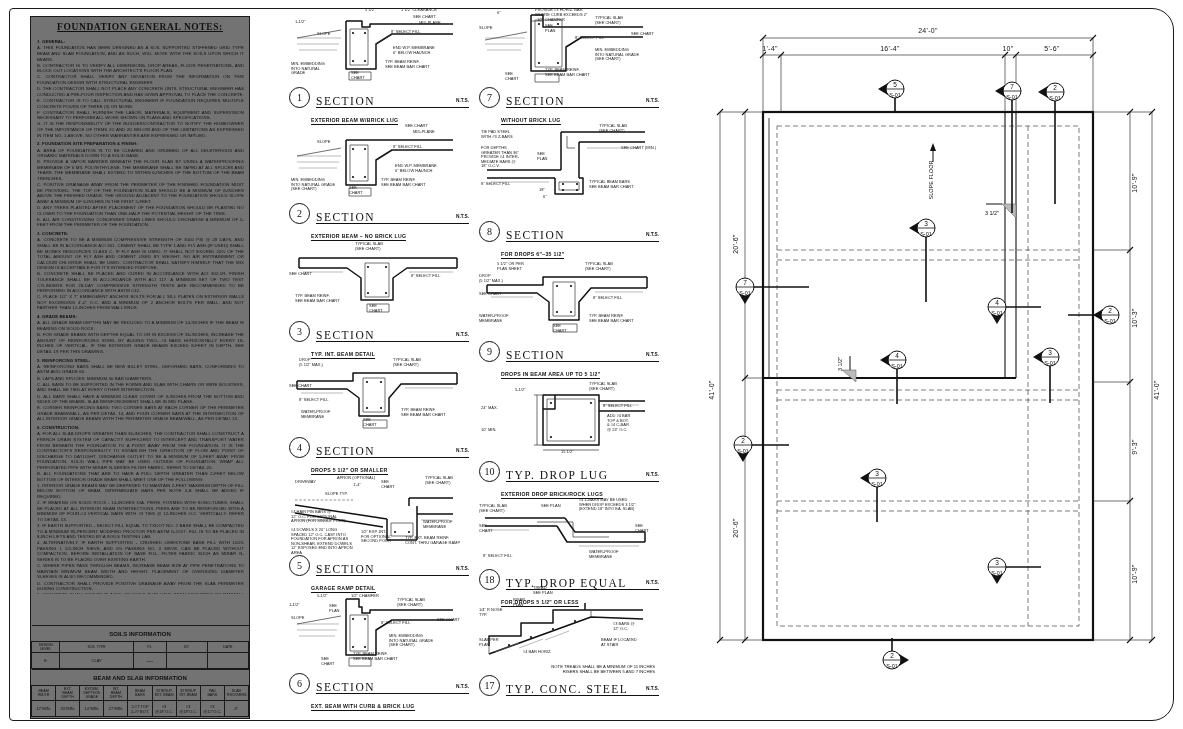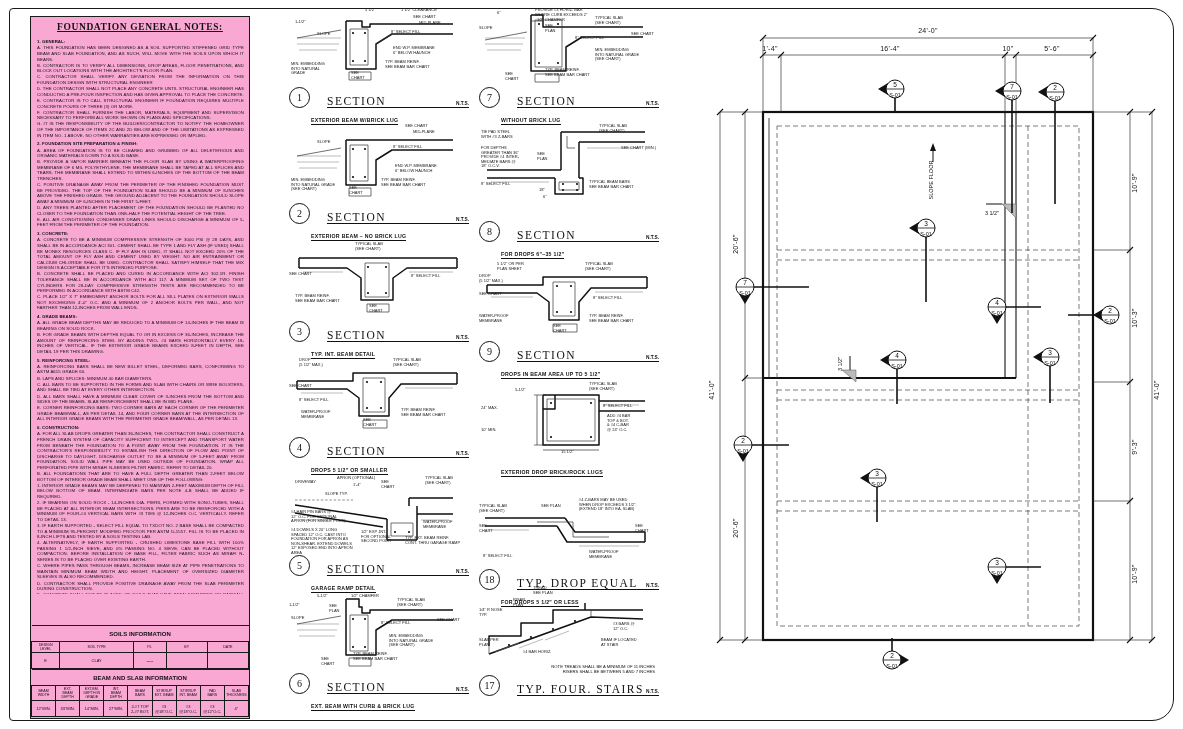--- a/index.html
+++ b/index.html
@@ -1,21 +1,21 @@
 <!DOCTYPE html>
 <html><head>
 <meta charset="utf-8">
 <style>
   html,body{margin:0;padding:0;width:1183px;height:729px;background:#fff;overflow:hidden;
     font-family:"Liberation Sans",sans-serif;color:#111;}
   #sheet{position:absolute;left:0;top:0;width:1183px;height:729px;background:#fff;}
   .sheet-border{position:absolute;left:9px;top:8px;right:9px;bottom:8px;border:1.6px solid #1a1a1a;
     border-radius:4px 22px 22px 4px;pointer-events:none;}
   
-  #notes-panel{position:absolute;left:30px;top:16px;width:218px;height:701px;border:1.1px solid #1a1a1a;background:#f9a8d4;}
+  #notes-panel{position:absolute;left:30px;top:16px;width:218px;height:701px;border:1.1px solid #1a1a1a;background:#737373;}
   #notes-title{font-family:"Liberation Serif",serif;font-size:9.5px;font-weight:bold;letter-spacing:.6px;
     text-decoration:underline;text-align:center;margin:5px 4px 2px 4px;}
   #notes-body{padding:2px 5px 0 6px;font-size:4.3px;line-height:1.3;letter-spacing:.1px;height:558px;overflow:hidden;}
   .nh{font-weight:bold;margin-top:3.2px;}
   .ni{margin-top:.6px;text-align:justify;}
   .tables{position:absolute;left:0;right:0;bottom:1px;}
   table{border-collapse:collapse;width:100%;table-layout:fixed;}
   .tbl-title{font-size:6px;font-weight:bold;text-align:center;border-top:1px solid #1a1a1a;border-bottom:1px solid #1a1a1a;padding:1px 0;}
   th,td{border:0.8px solid #1a1a1a;font-size:3.6px;font-weight:normal;text-align:center;
     white-space:pre-line;padding:1px 0;vertical-align:middle;}
@@ -27,21 +27,21 @@
   .callout{position:absolute;font-size:4px;line-height:1.15;white-space:pre-line;color:#1a1a1a;pointer-events:none;max-width:70px;}
   .ol{fill:none;stroke:#111;stroke-width:1.5;stroke-linejoin:round;}
   .thin{fill:none;stroke:#333;stroke-width:.7;}
   .hat{fill:none;stroke:#777;stroke-width:.5;}
   .dsh{fill:none;stroke:#444;stroke-width:.6;stroke-dasharray:2.5,1.8;}
   .dot{fill:#111;}
   .sec-note{font-size:4.2px;text-align:right;margin:0 4px 1px 0;white-space:pre-line;}
   .sec-title{display:flex;align-items:flex-end;margin-top:1px;}
   .t-circle{width:19px;height:19px;border:1.3px solid #111;border-radius:50%;flex:0 0 auto;
     display:flex;align-items:center;justify-content:center;font-family:"Liberation Serif",serif;font-size:10px;}
-  .t-main{flex:1 1 auto;border-bottom:1.8px solid #111;margin-left:17px;display:flex;align-items:flex-end;justify-content:space-between;}
+  .t-main{flex:1 1 auto;border-bottom:1.8px solid #111;margin-left:6px;display:flex;align-items:center;justify-content:space-between;}
   .t-title{font-family:"Liberation Serif",serif;font-size:11.5px;letter-spacing:1.5px;line-height:1;}
   .t-nts{font-size:4.8px;font-weight:bold;margin-bottom:1px;}
   .t-sub{font-size:5.2px;font-weight:bold;letter-spacing:.3px;border-bottom:1.4px solid #111;
     display:inline-block;margin-left:22px;padding-bottom:.5px;}
   
   #plan{position:absolute;left:690px;top:0;width:493px;height:729px;}
   .mcirc{fill:#fff;stroke:#111;stroke-width:1;}
   .mline{stroke:#111;stroke-width:.8;}
   .mstem{stroke:#111;stroke-width:1.6;}
   .mtri{fill:#111;}
@@ -530,20 +530,27 @@
         <span class="callout" style="left: 124px; top: 22px;">8" SELECT FILL</span>
         <span class="callout" style="left: 128px; top: 32px;">ADD #4 BAR
 TOP &amp; BOT.
 &amp; #4 C-BAR
 @ 24" O.C.</span>
         <span class="callout" style="left: 36px; top: 6px;">5-1/2"</span>
         <span class="callout" style="left: 2px; top: 24px;">24" MAX.</span>
         <span class="callout" style="left: 2px; top: 46px;">10" MIN.</span>
         <span class="callout" style="left: 82px; top: 68px;">15 1/2"</span>
       </div>
+    <div class="sec-title">
+        <div class="t-circle t-num">10</div>
+      <div class="t-main">
+          <span class="t-title">TYP. DROP LUG</span>
+          <span class="t-nts">N.T.S.</span>
+        </div>
+      </div>
     <div class="t-sub">EXTERIOR DROP BRICK/ROCK LUGS</div>
   </div>
 
   <div class="sec-block" style="left:479px;top:498px">
     <div class="sketch" style="height:70px">
       <svg width="180" height="70" viewBox="0 0 180 70">
         <path class="ol" d="M6,20 H86 M6,28 H78 M86,20 L96,34 H166 M78,28 L88,44 H166 M166,34 V44"></path>
         <path class="thin" d="M58,24 H94 V39 H130"></path>
         <path class="hat" d="M10,32 H50 M100,48 H160"></path>
       </svg>
@@ -594,21 +601,21 @@
 AT STAIR</span>
         <span class="callout" style="left: 0px; top: 52px;">SLAB PER
 PLAN</span>
         <span class="callout" style="left: 44px; top: 64px;">#4 BAR HORIZ.</span>
       </div>
     <div class="sec-note">NOTE    TREADS SHALL BE A MINIMUM OF 11 INCHES
 RISERS SHALL BE BETWEEN 5 AND 7 INCHES</div>
     <div class="sec-title">
         <div class="t-circle t-num">17</div>
       <div class="t-main">
-          <span class="t-title">TYP. FOUR. STAIRS</span>
+          <span class="t-title">TYP. CONC. STEEL</span>
           <span class="t-nts">N.T.S.</span>
         </div>
       </div>
 
   </div>
 
   <div id="plan">
     <svg id="plan-svg" width="493" height="729" viewBox="0 0 493 729">
 
       <g>

